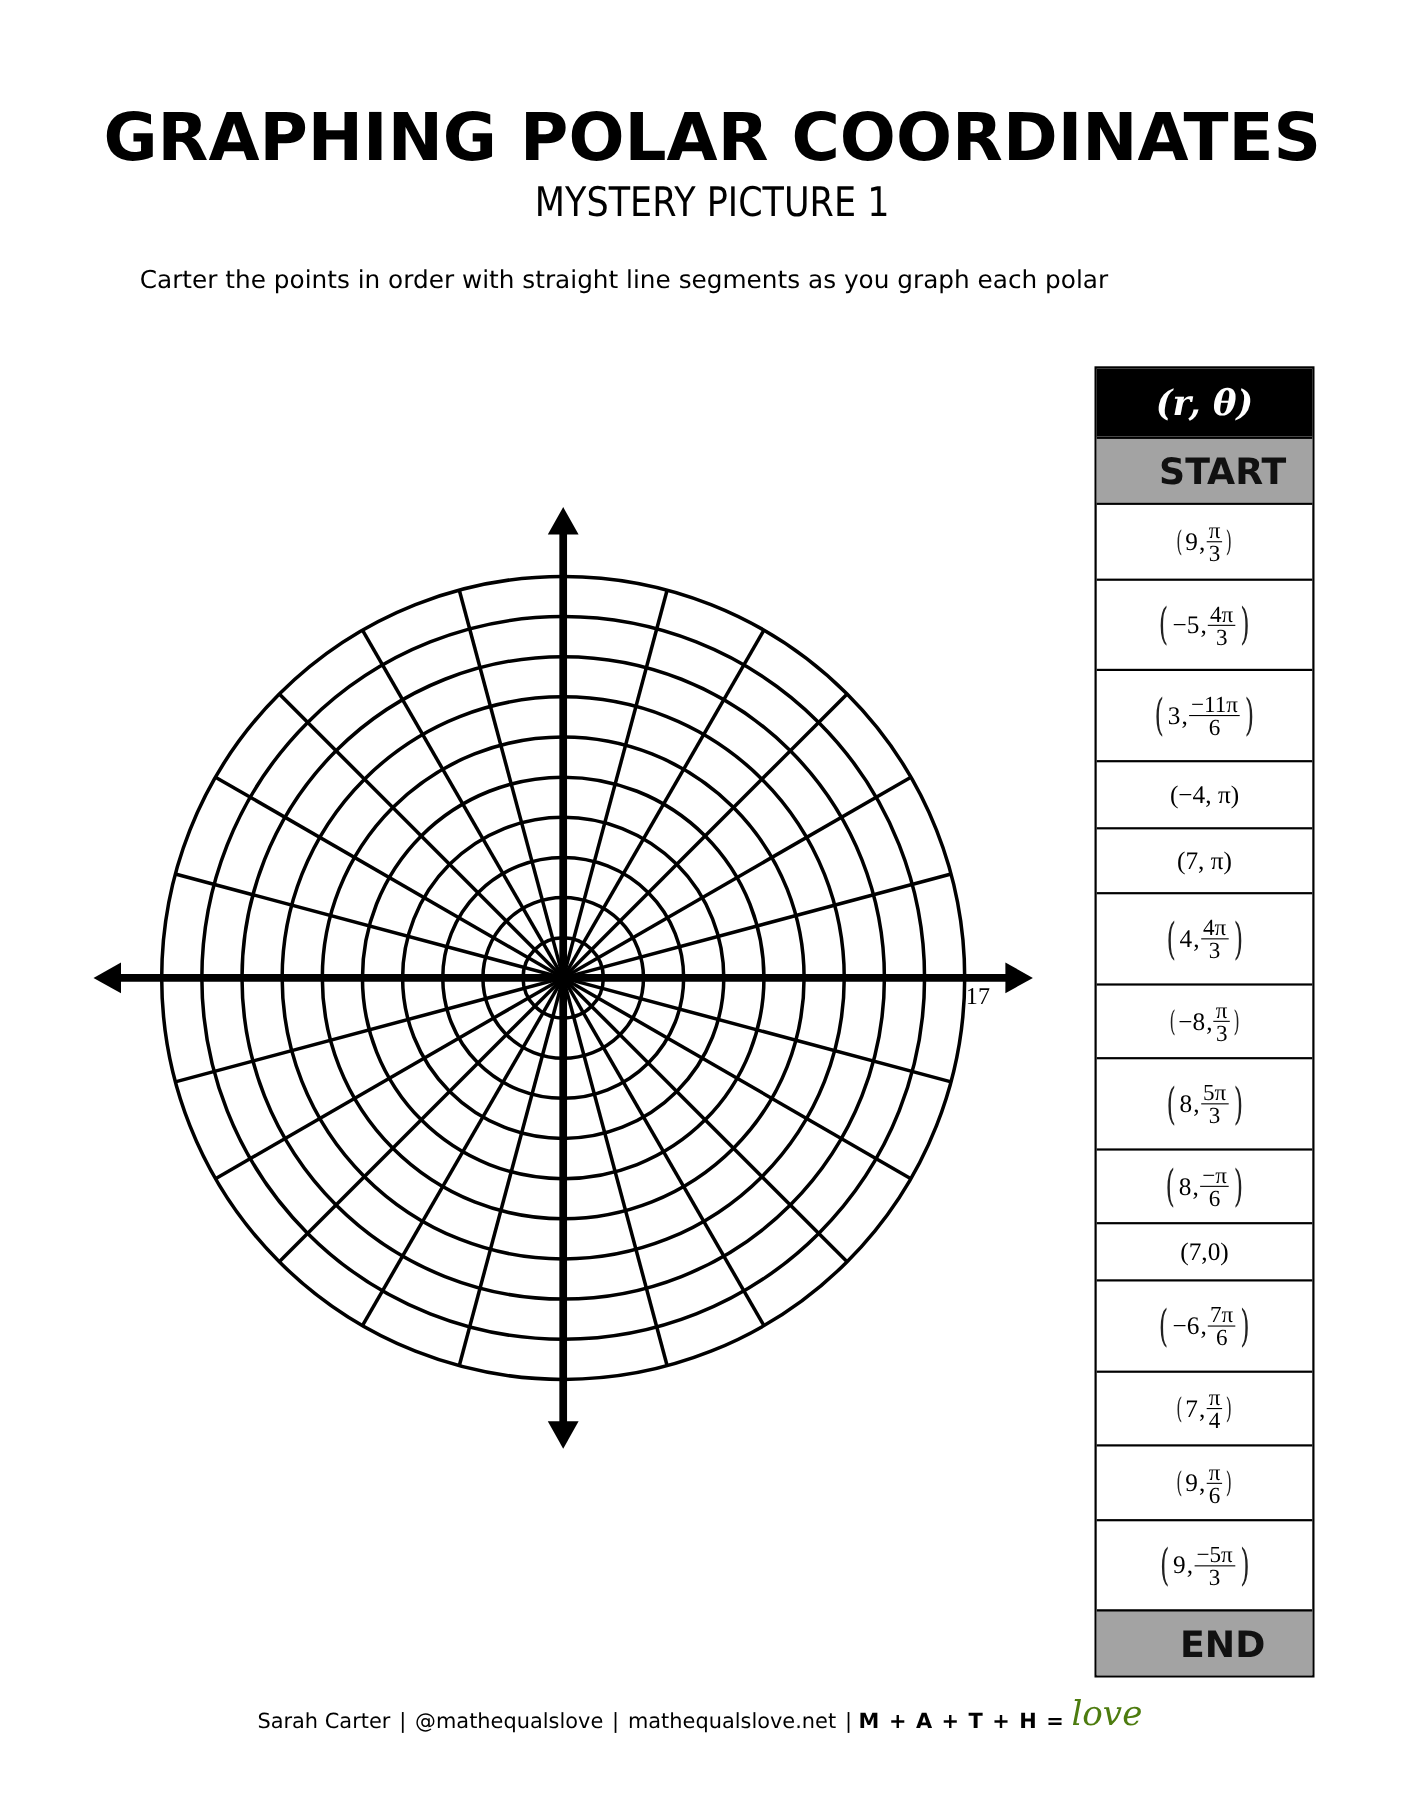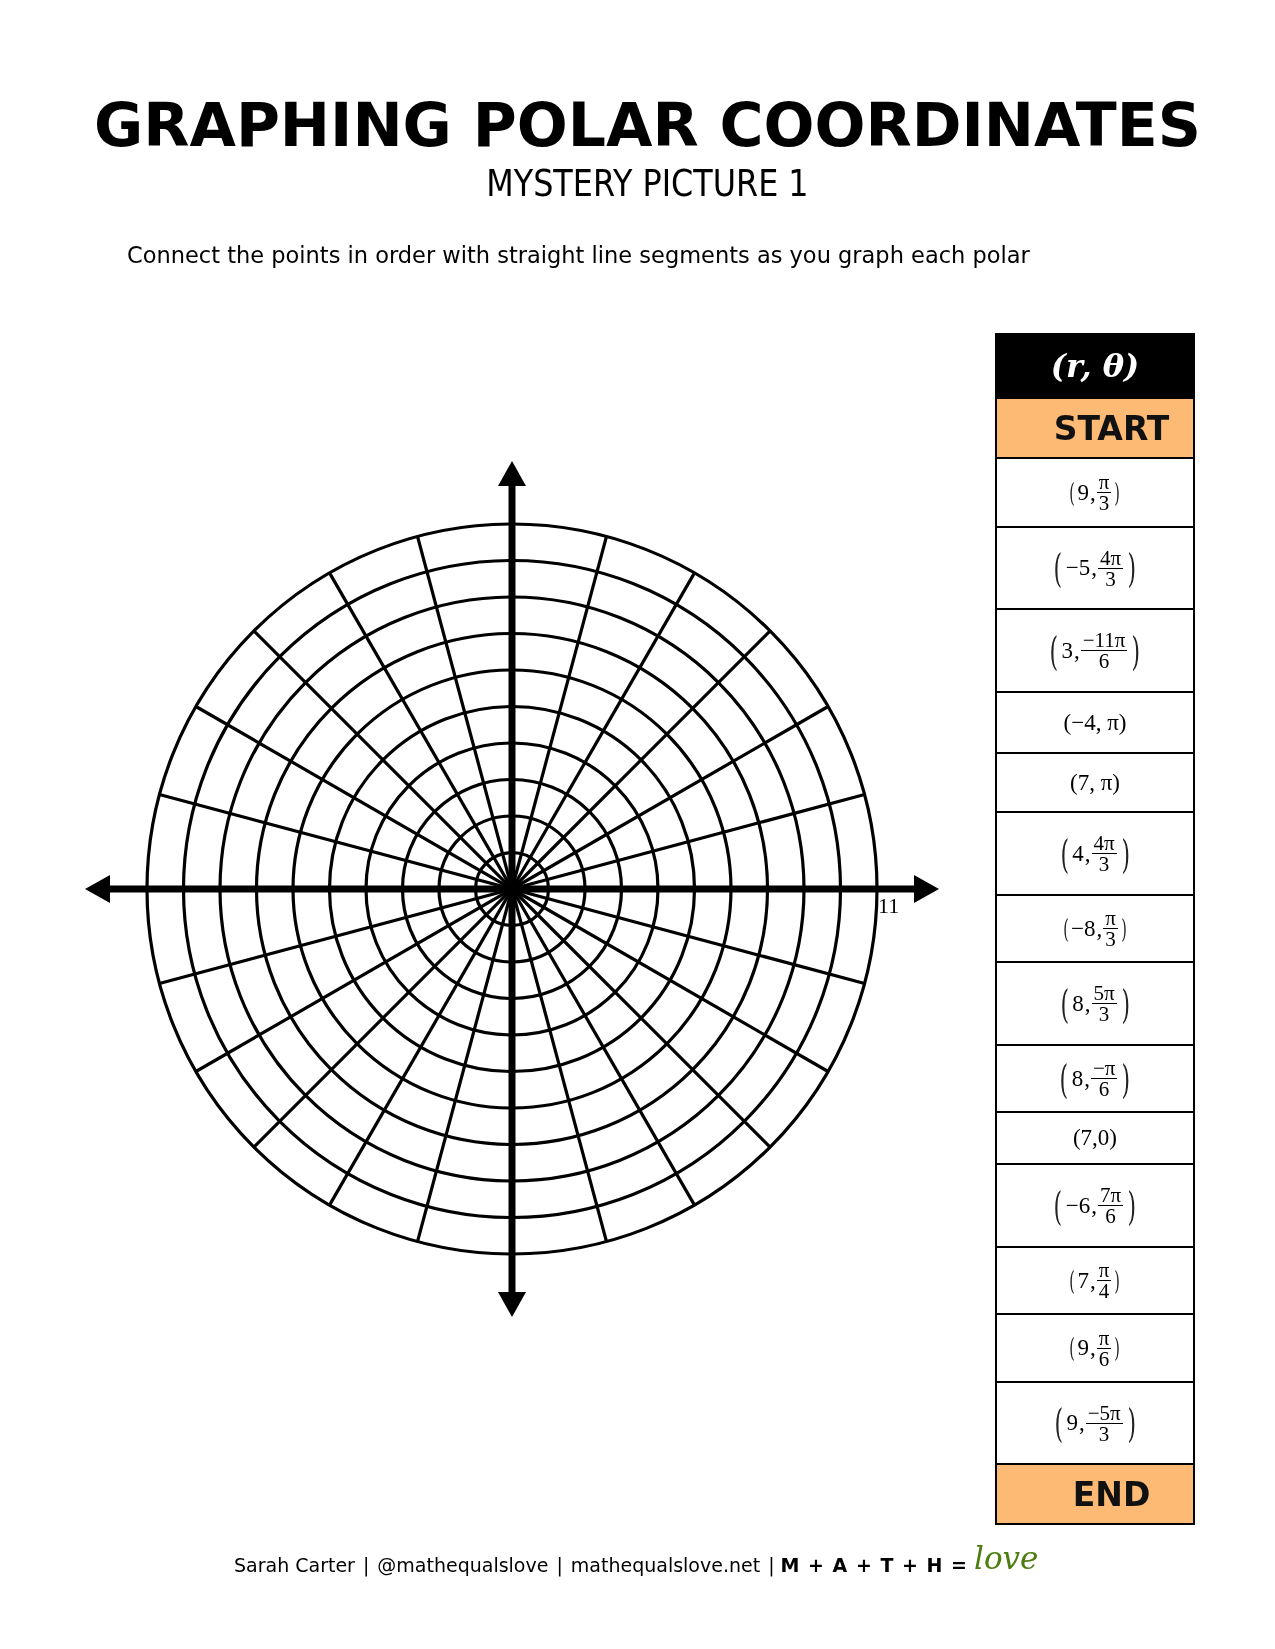--- a/index.html
+++ b/index.html
@@ -6,40 +6,40 @@
   body { width:1275px; height:1649px; position:relative; overflow:hidden; font-family:"Liberation Sans", sans-serif; color:#000; }
   .title { position:absolute; left:0; width:1295px; top:92px; text-align:center; font-family:"DejaVu Sans", sans-serif; font-weight:bold; font-size:60px; letter-spacing:0px; line-height:66px; }
   .subtitle { position:absolute; left:0; width:1295px; top:162px; text-align:center; font-family:"DejaVu Sans", sans-serif; font-weight:normal; font-size:37px; line-height:44px; transform:scaleX(0.86); transform-origin:647px 0; }
   .instr { position:absolute; left:127px; top:240px; width:1000px; font-family:"DejaVu Sans", sans-serif; font-size:22.5px; line-height:31px; }
   .instr .math { font-family:"DejaVu Serif", serif; font-style:italic; }
   .grid { position:absolute; left:0; top:0; }
   .axis-label { position:absolute; left:878px; top:893px; font-family:"Liberation Serif", serif; font-size:22px; }
   .table { position:absolute; left:995px; top:333px; width:196px; border:2.5px solid #000; box-sizing:content-box; }
   .row { border-top:2.5px solid #000; display:flex; align-items:center; justify-content:center; box-sizing:border-box; font-family:"Liberation Serif", serif; font-size:23px; }
   .row.head { border-top:none; background:#000; color:#fff; height:62px; font-family:"DejaVu Serif", serif; font-weight:bold; font-style:italic; font-size:32px; }
-  .row.marker { background:#fdba74; height:60px; font-family:"DejaVu Sans", sans-serif; font-weight:bold; font-size:33px; color:#111;padding-left:33px; }
+  .row.marker { background:#a3a3a3; height:60px; font-family:"DejaVu Sans", sans-serif; font-weight:bold; font-size:33px; color:#111;padding-left:33px; }
   .coord { display:flex; align-items:center; }
   .paren { font-family:"DejaVu Serif", serif; font-weight:100; font-size:40px; line-height:40px; transform:scaleX(0.55); color:#222; }
   .paren.sm { font-size:26px; }
   .r { margin-right:1px; }
   .frac { display:inline-flex; flex-direction:column; align-items:center; line-height:20px; margin:0 1px; }
   .frac .num { border-bottom:1.6px solid #000; padding:0 2px; font-size:21px; }
   .frac .den { font-size:21px; }
   .footer { position:absolute; top:1540px; left:234px; font-family:"DejaVu Sans", sans-serif; font-size:19px; white-space:nowrap; display:flex; align-items:flex-end; }
   .footer .brand { font-weight:bold; margin-left:6px; letter-spacing:1px; }
   .footer .love { color:#4d7c0f; font-family:"DejaVu Serif", serif; font-style:italic; font-size:31px; margin-left:6px; }
 </style>
 </head>
 <body>
 
 <div class="title">GRAPHING POLAR COORDINATES</div>
 <div class="subtitle">MYSTERY PICTURE 1</div>
 
 <div class="instr">
-  <div>Connect the points in order with straight line segments as you graph each polar</div>
+  <div>Carter the points in order with straight line segments as you graph each polar</div>
 </div>
 
 <svg class="grid" width="1275" height="1649" viewBox="0 0 1275 1649">
   <defs>
     <marker id="arrowhead" markerWidth="6" markerHeight="6" refX="3" refY="3" orient="auto" markerUnits="strokeWidth"></marker>
   </defs>
   <g id="rays" stroke="#000" stroke-width="3.2">
       <line x1="512" y1="889" x2="864.6" y2="794.5"></line>
       <line x1="512" y1="889" x2="828.1" y2="706.5"></line>
       <line x1="512" y1="889" x2="770.1" y2="630.9"></line>
@@ -75,21 +75,21 @@
     </g>
   <g stroke="#000" stroke-width="7">
     <line x1="110" y1="889" x2="915" y2="889"></line>
     <line x1="512" y1="485" x2="512" y2="1293"></line>
   </g>
   <polygon points="85,889 110,875 110,903" fill="#000"></polygon>
   <polygon points="939,889 914,875 914,903" fill="#000"></polygon>
   <polygon points="512,461 498,486 526,486" fill="#000"></polygon>
   <polygon points="512,1317 498,1292 526,1292" fill="#000"></polygon>
 </svg>
-<div class="axis-label">11</div>
+<div class="axis-label">17</div>
 
 <div class="table">
   <div class="row head">(r, θ)</div>
   <div class="row marker">START</div>
   <div id="point-rows">
       <div class="row" style="height: 69px;">
         <span class="coord"><span class="paren sm">(</span><span class="r">9</span>,<span class="frac">
             <span class="num">π</span>
             <span class="den">3</span>
           </span><span class="paren sm">)</span></span>

